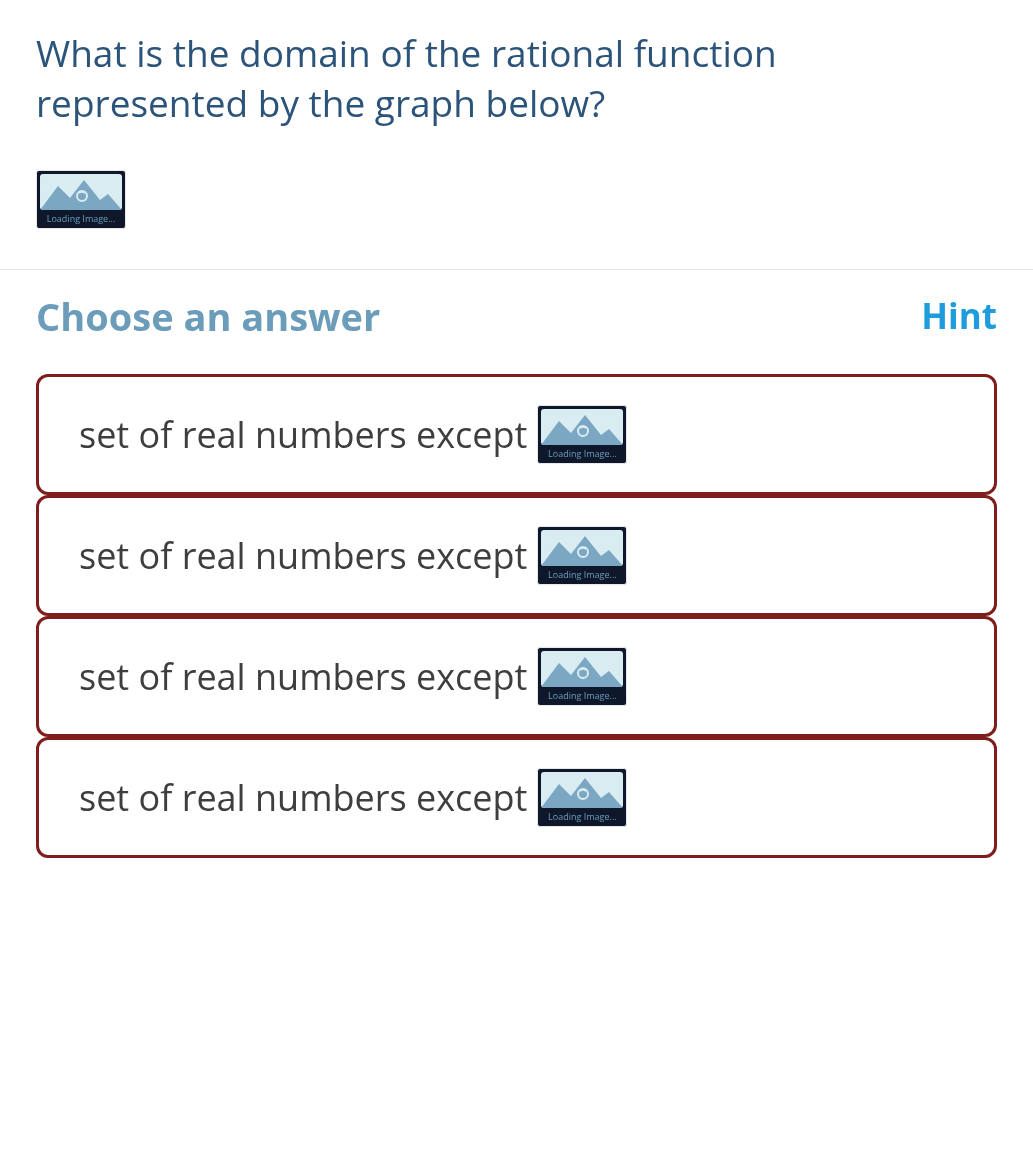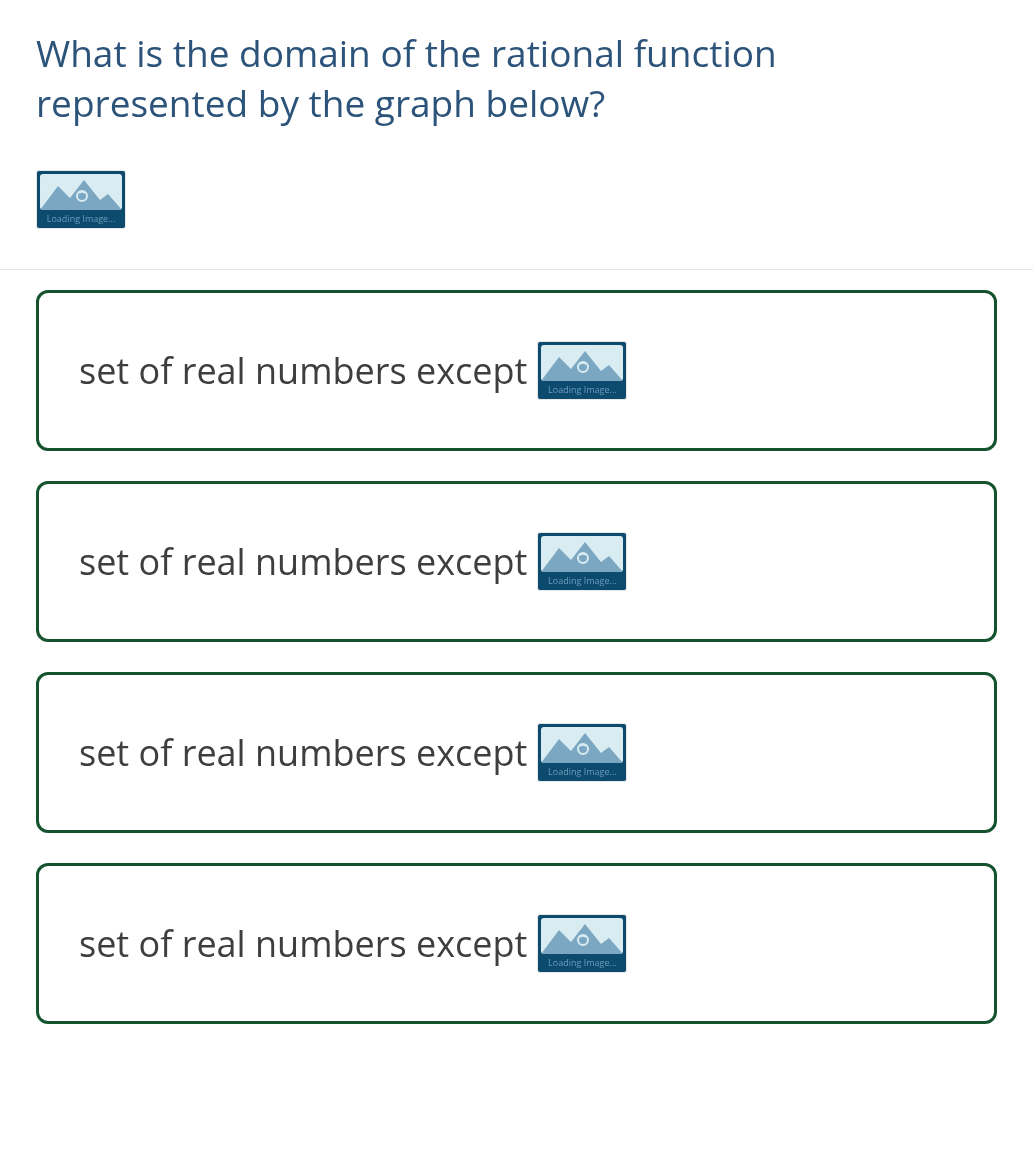--- a/index.html
+++ b/index.html
@@ -21,21 +21,21 @@
       font-weight: 400;
       color: #2c5379;
       line-height: 1.35;
       margin-bottom: 42px;
     }
     .image-placeholder {
       display: inline-flex;
       flex-direction: column;
       align-items: center;
       justify-content: center;
-      background: #0c4a6e;
+      background: #0f172a;
       border: 1px solid #e8e8e8;
       border-radius: 3px;
       padding: 3px;
       vertical-align: middle;
     }
     .image-placeholder.small {
       width: 90px;
     }
     .image-placeholder.tiny {
       width: 90px;
@@ -85,24 +85,23 @@
       font-weight: 700;
       color: #6b9dbb;
     }
     .hint-link {
       font-size: 35px;
       font-weight: 700;
       color: #1e9cdb;
       cursor: pointer;
     }
     .answer-option {
-      border: 3px solid #14532d;
+      border: 3px solid #7f1d1d;
       border-radius: 12px;
-      padding: 48px 40px;
-      margin-bottom: 30px;
+      padding: 28px 40px;
       display: flex;
       align-items: center;
       cursor: pointer;
       background: #ffffff;
     }
     .answer-option-text {
       font-size: 36px;
       font-weight: 400;
       color: #3e3e3e;
     }
@@ -120,20 +119,24 @@
         <path d="M 39 19 A 4 4 0 0 1 45 19" fill="none" stroke="#d9ecf2" stroke-width="2"></path>
       </svg>
     </div>
     <div class="loading-text">Loading Image...</div>
   </div>
 </div>
 
 <hr class="divider">
 
 <div class="answer-section">
+  <div class="answer-header">
+    <div class="choose-text">Choose an answer</div>
+    <div class="hint-link">Hint</div>
+  </div>
 
   <div class="answer-option">
     <span class="answer-option-text">set of real numbers except</span>
     <span class="image-placeholder tiny">
       <span class="mountain-box">
         <svg class="mountain-svg" viewBox="0 0 82 36" preserveAspectRatio="none">
           <path d="M 0 36 L 18 12 L 30 24 L 44 6 L 60 26 L 68 20 L 82 36 Z" fill="#7ba7c2"></path>
           <circle cx="42" cy="22" r="5" fill="none" stroke="#d9ecf2" stroke-width="2"></circle>
           <path d="M 39 19 A 4 4 0 0 1 45 19" fill="none" stroke="#d9ecf2" stroke-width="2"></path>
         </svg>

